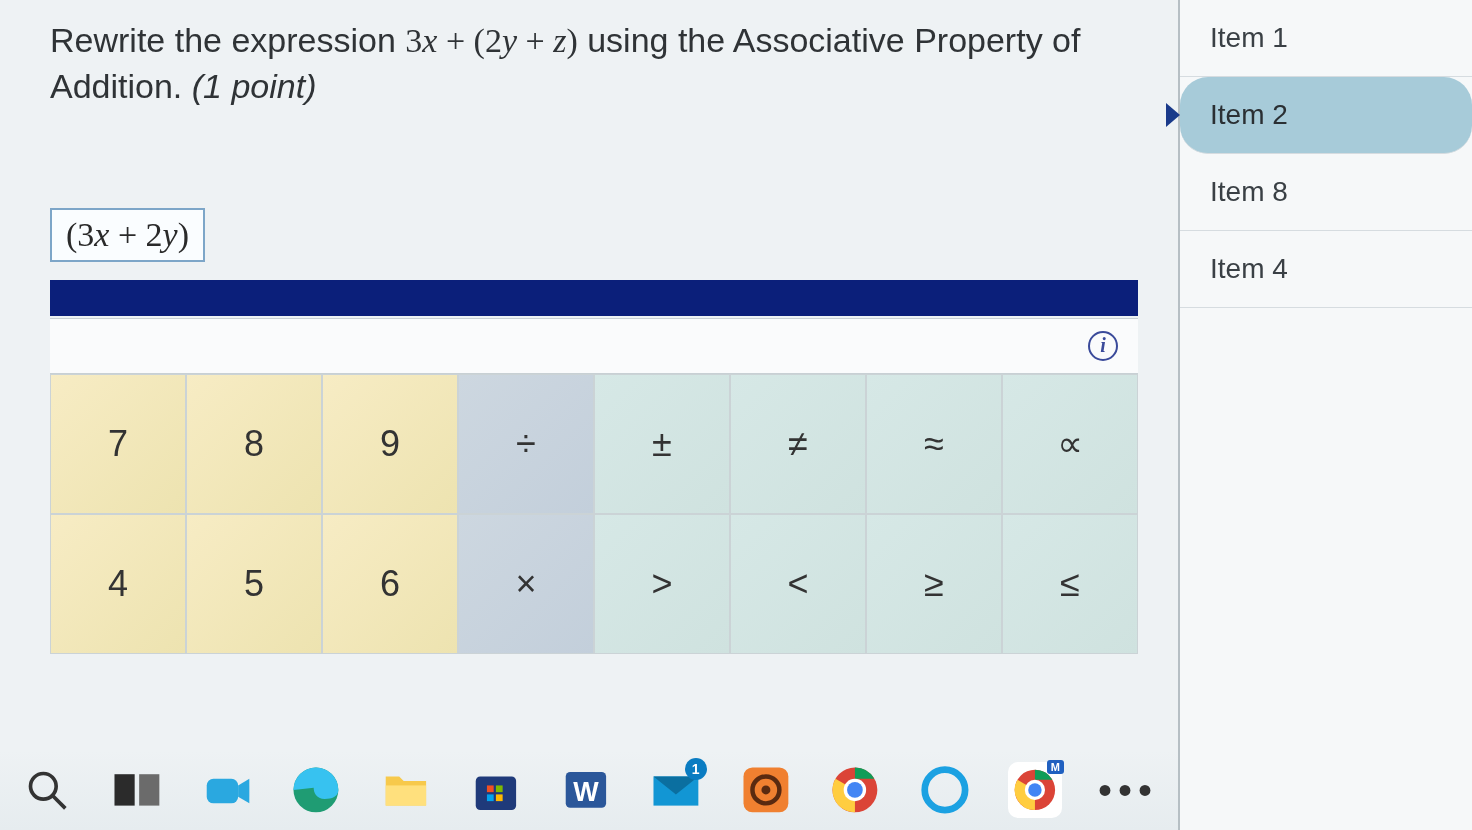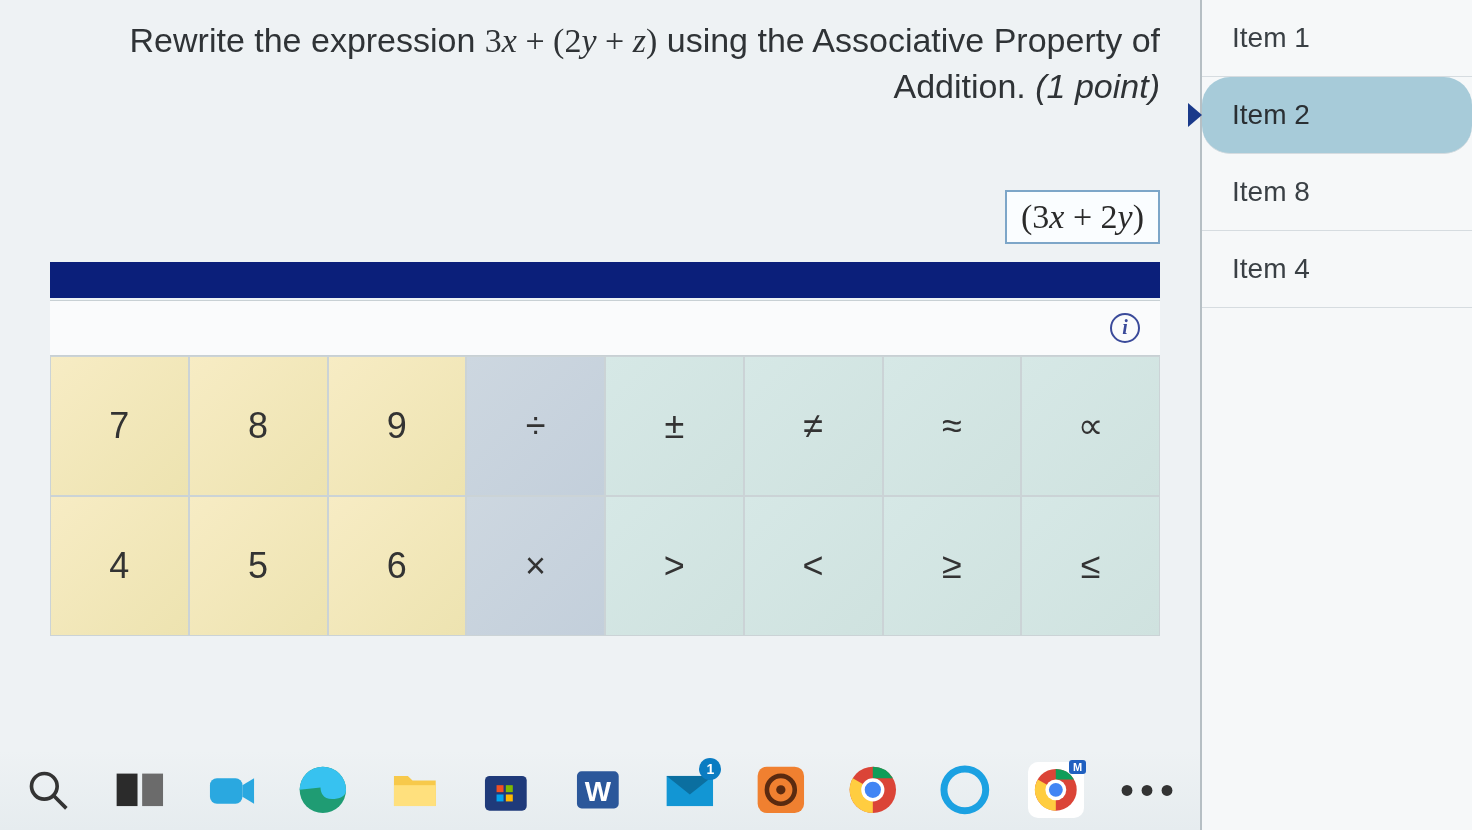--- a/index.html
+++ b/index.html
@@ -1,32 +1,32 @@
 <!DOCTYPE html>
 <html><head>
 <meta charset="utf-8">
 <style>
   * { box-sizing: border-box; margin: 0; padding: 0; }
   html, body { width: 1472px; height: 830px; font-family: Arial, Helvetica, sans-serif; overflow: hidden; background: #eef2f4; }
   .outer { display: flex; width: 100%; height: 100%; }
-  .main { flex: 1; display: flex; flex-direction: column; padding: 0; position: relative; text-align: right; }
+  .main { flex: 1; display: flex; flex-direction: column; padding: 0; position: relative; }
   .question-area {
     padding: 18px 40px 20px 50px;
     color: #2f3336;
   }
   .question-text {
     font-size: 34px;
     line-height: 1.35;
     font-weight: 400;
   }
   .math { font-family: "Times New Roman", Georgia, serif; font-style: italic; }
   .mathn { font-style: normal; }
   .answer-row {
     padding: 0 40px 0 50px;
-    margin-top: 60px;
+    margin-top: 78px;
   }
   .answer-box {
     display: inline-block;
     border: 2px solid #7da6c8;
     padding: 6px 14px;
     font-family: "Times New Roman", Georgia, serif;
     font-size: 34px;
     background: #fafdff;
     color: #2a2a2a;
   }
@@ -86,21 +86,21 @@
     color: #333;
     cursor: pointer;
     user-select: none;
   }
   .key.num { background: linear-gradient(135deg, #f7ecc4, #ede3b0); }
   .key.op { background: linear-gradient(135deg, #d6e8e6, #cfe2df); }
   .key.mid { background: linear-gradient(135deg, #cdd7e0, #c3cfdb); }
 
   
   .sidebar {
-    width: 272px;
+    width: 294px;
     border-left: 2px solid #b6bfc4;
     background: #f6f8f9;
     display: flex;
     flex-direction: column;
   }
   .side-item {
     padding: 22px 30px;
     font-size: 28px;
     color: #3a4045;
     border-bottom: 1px solid #d6dce0;

